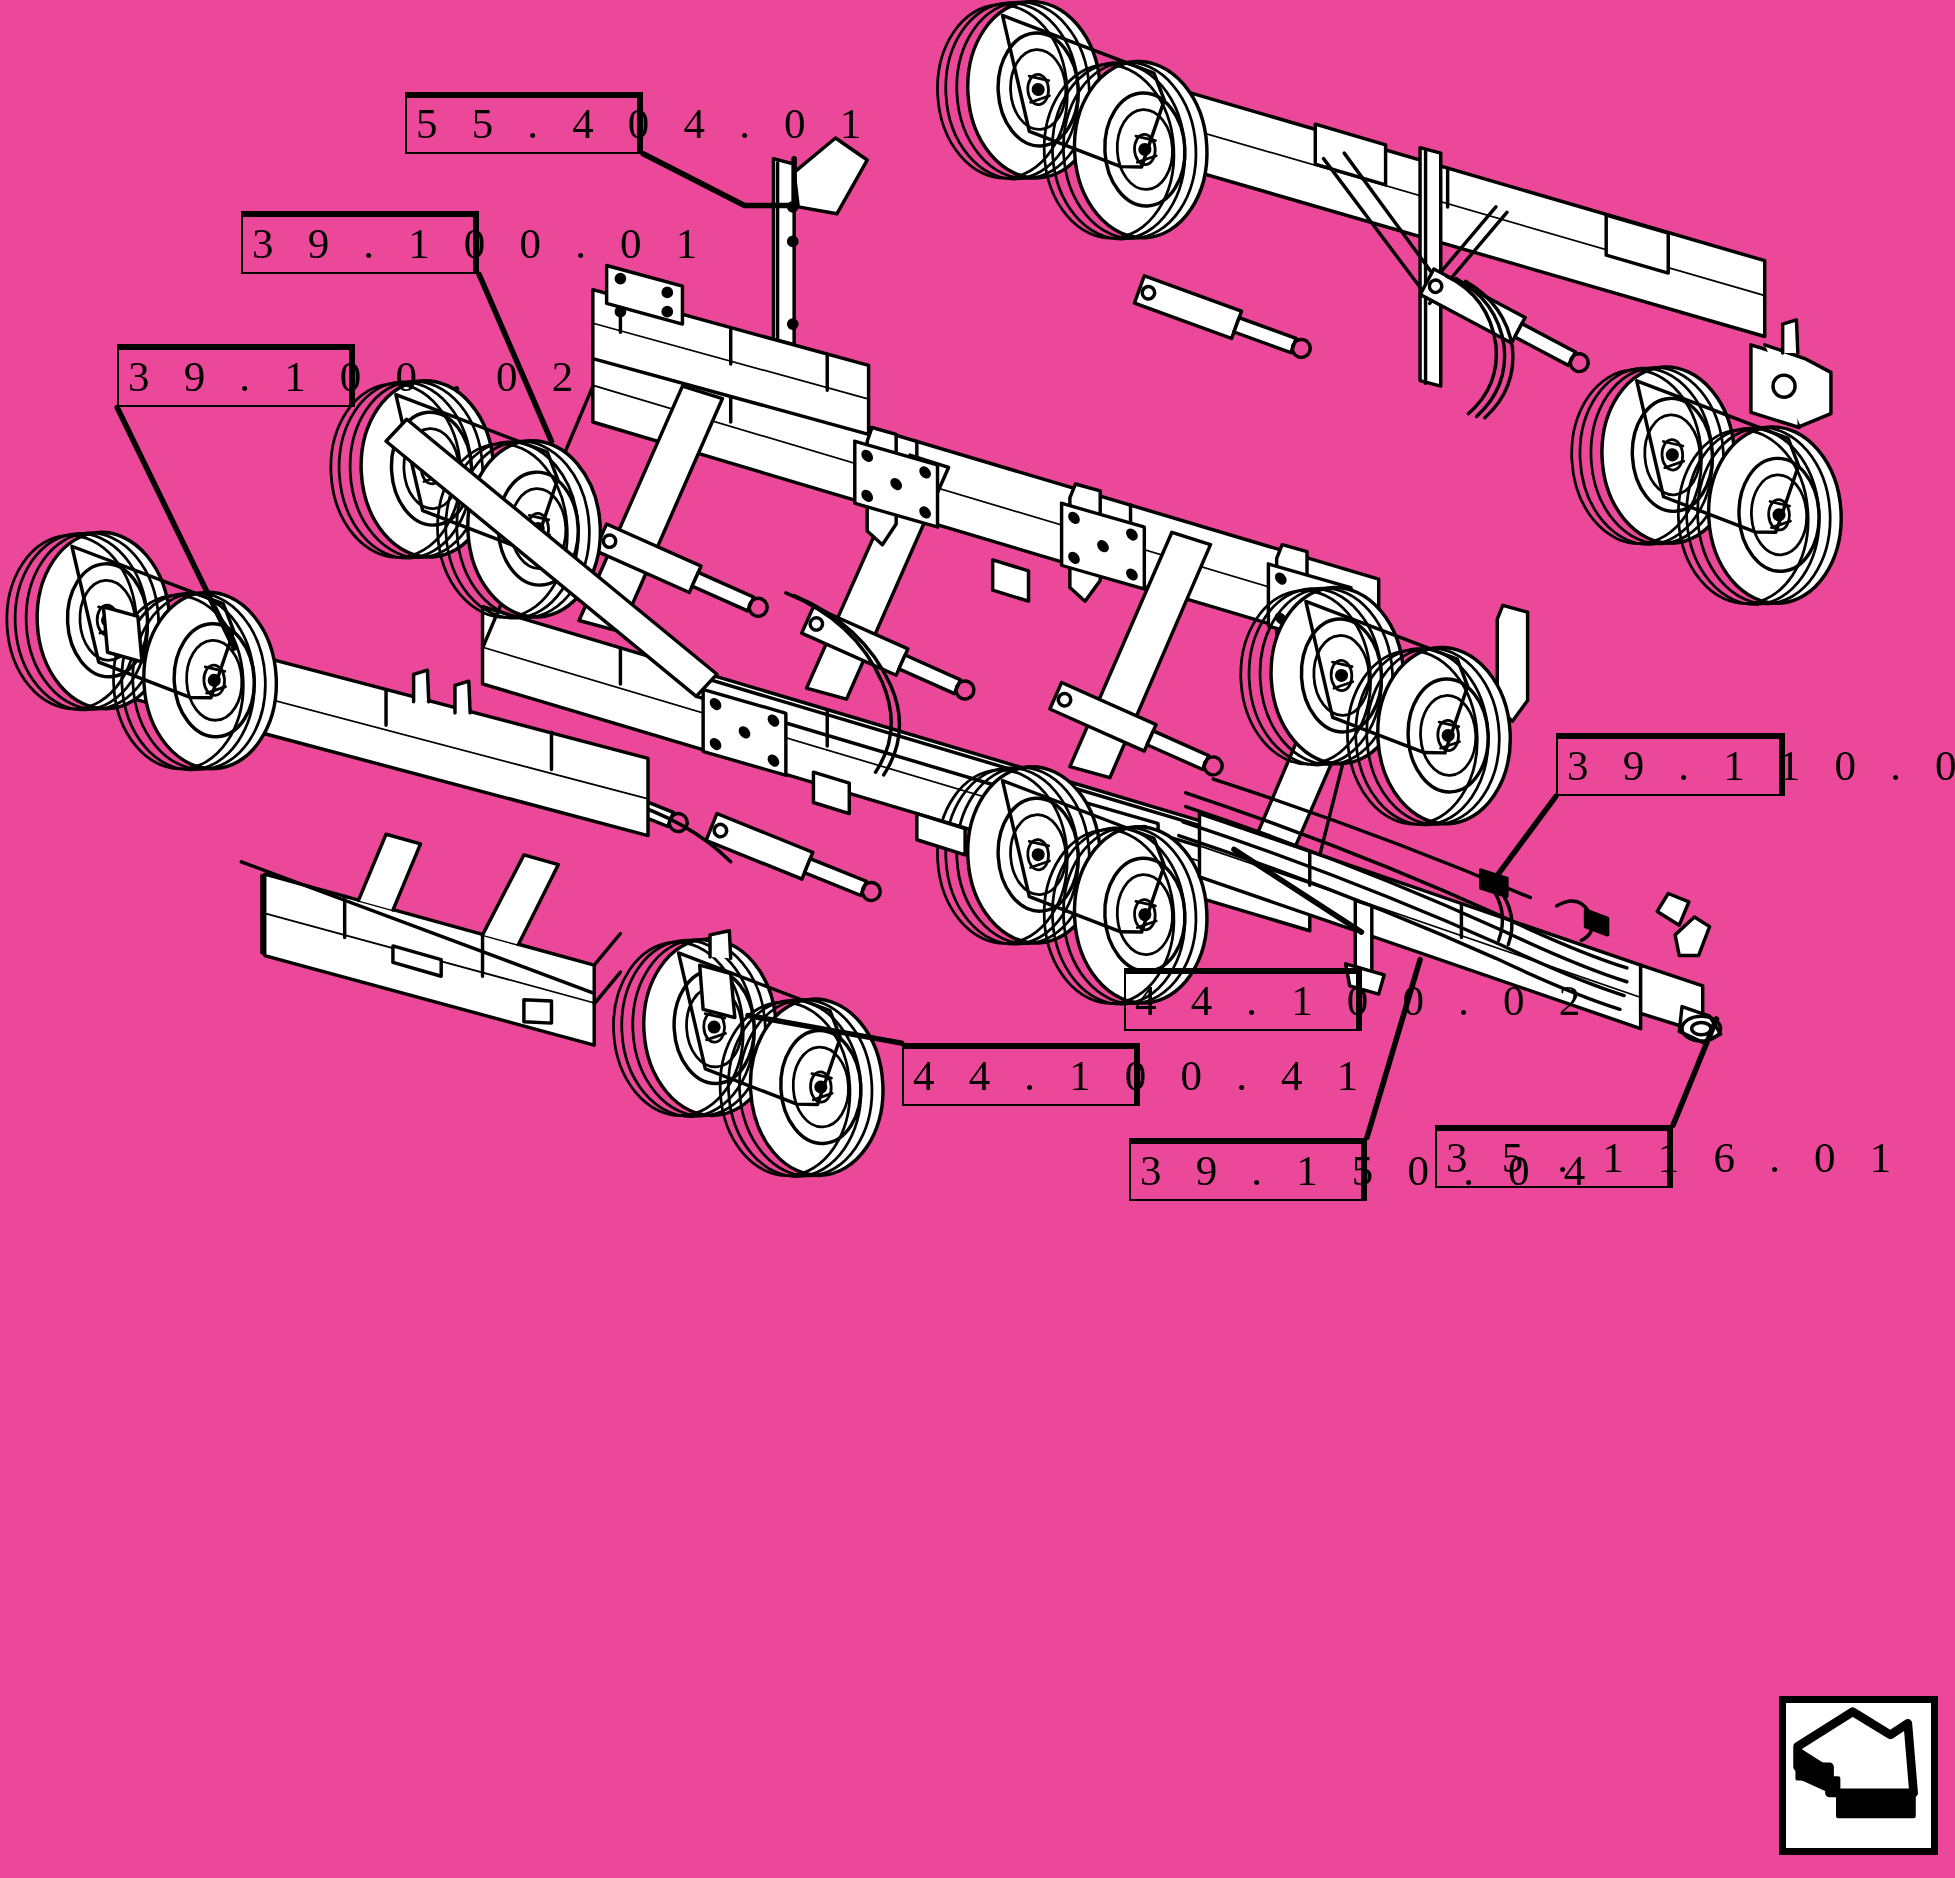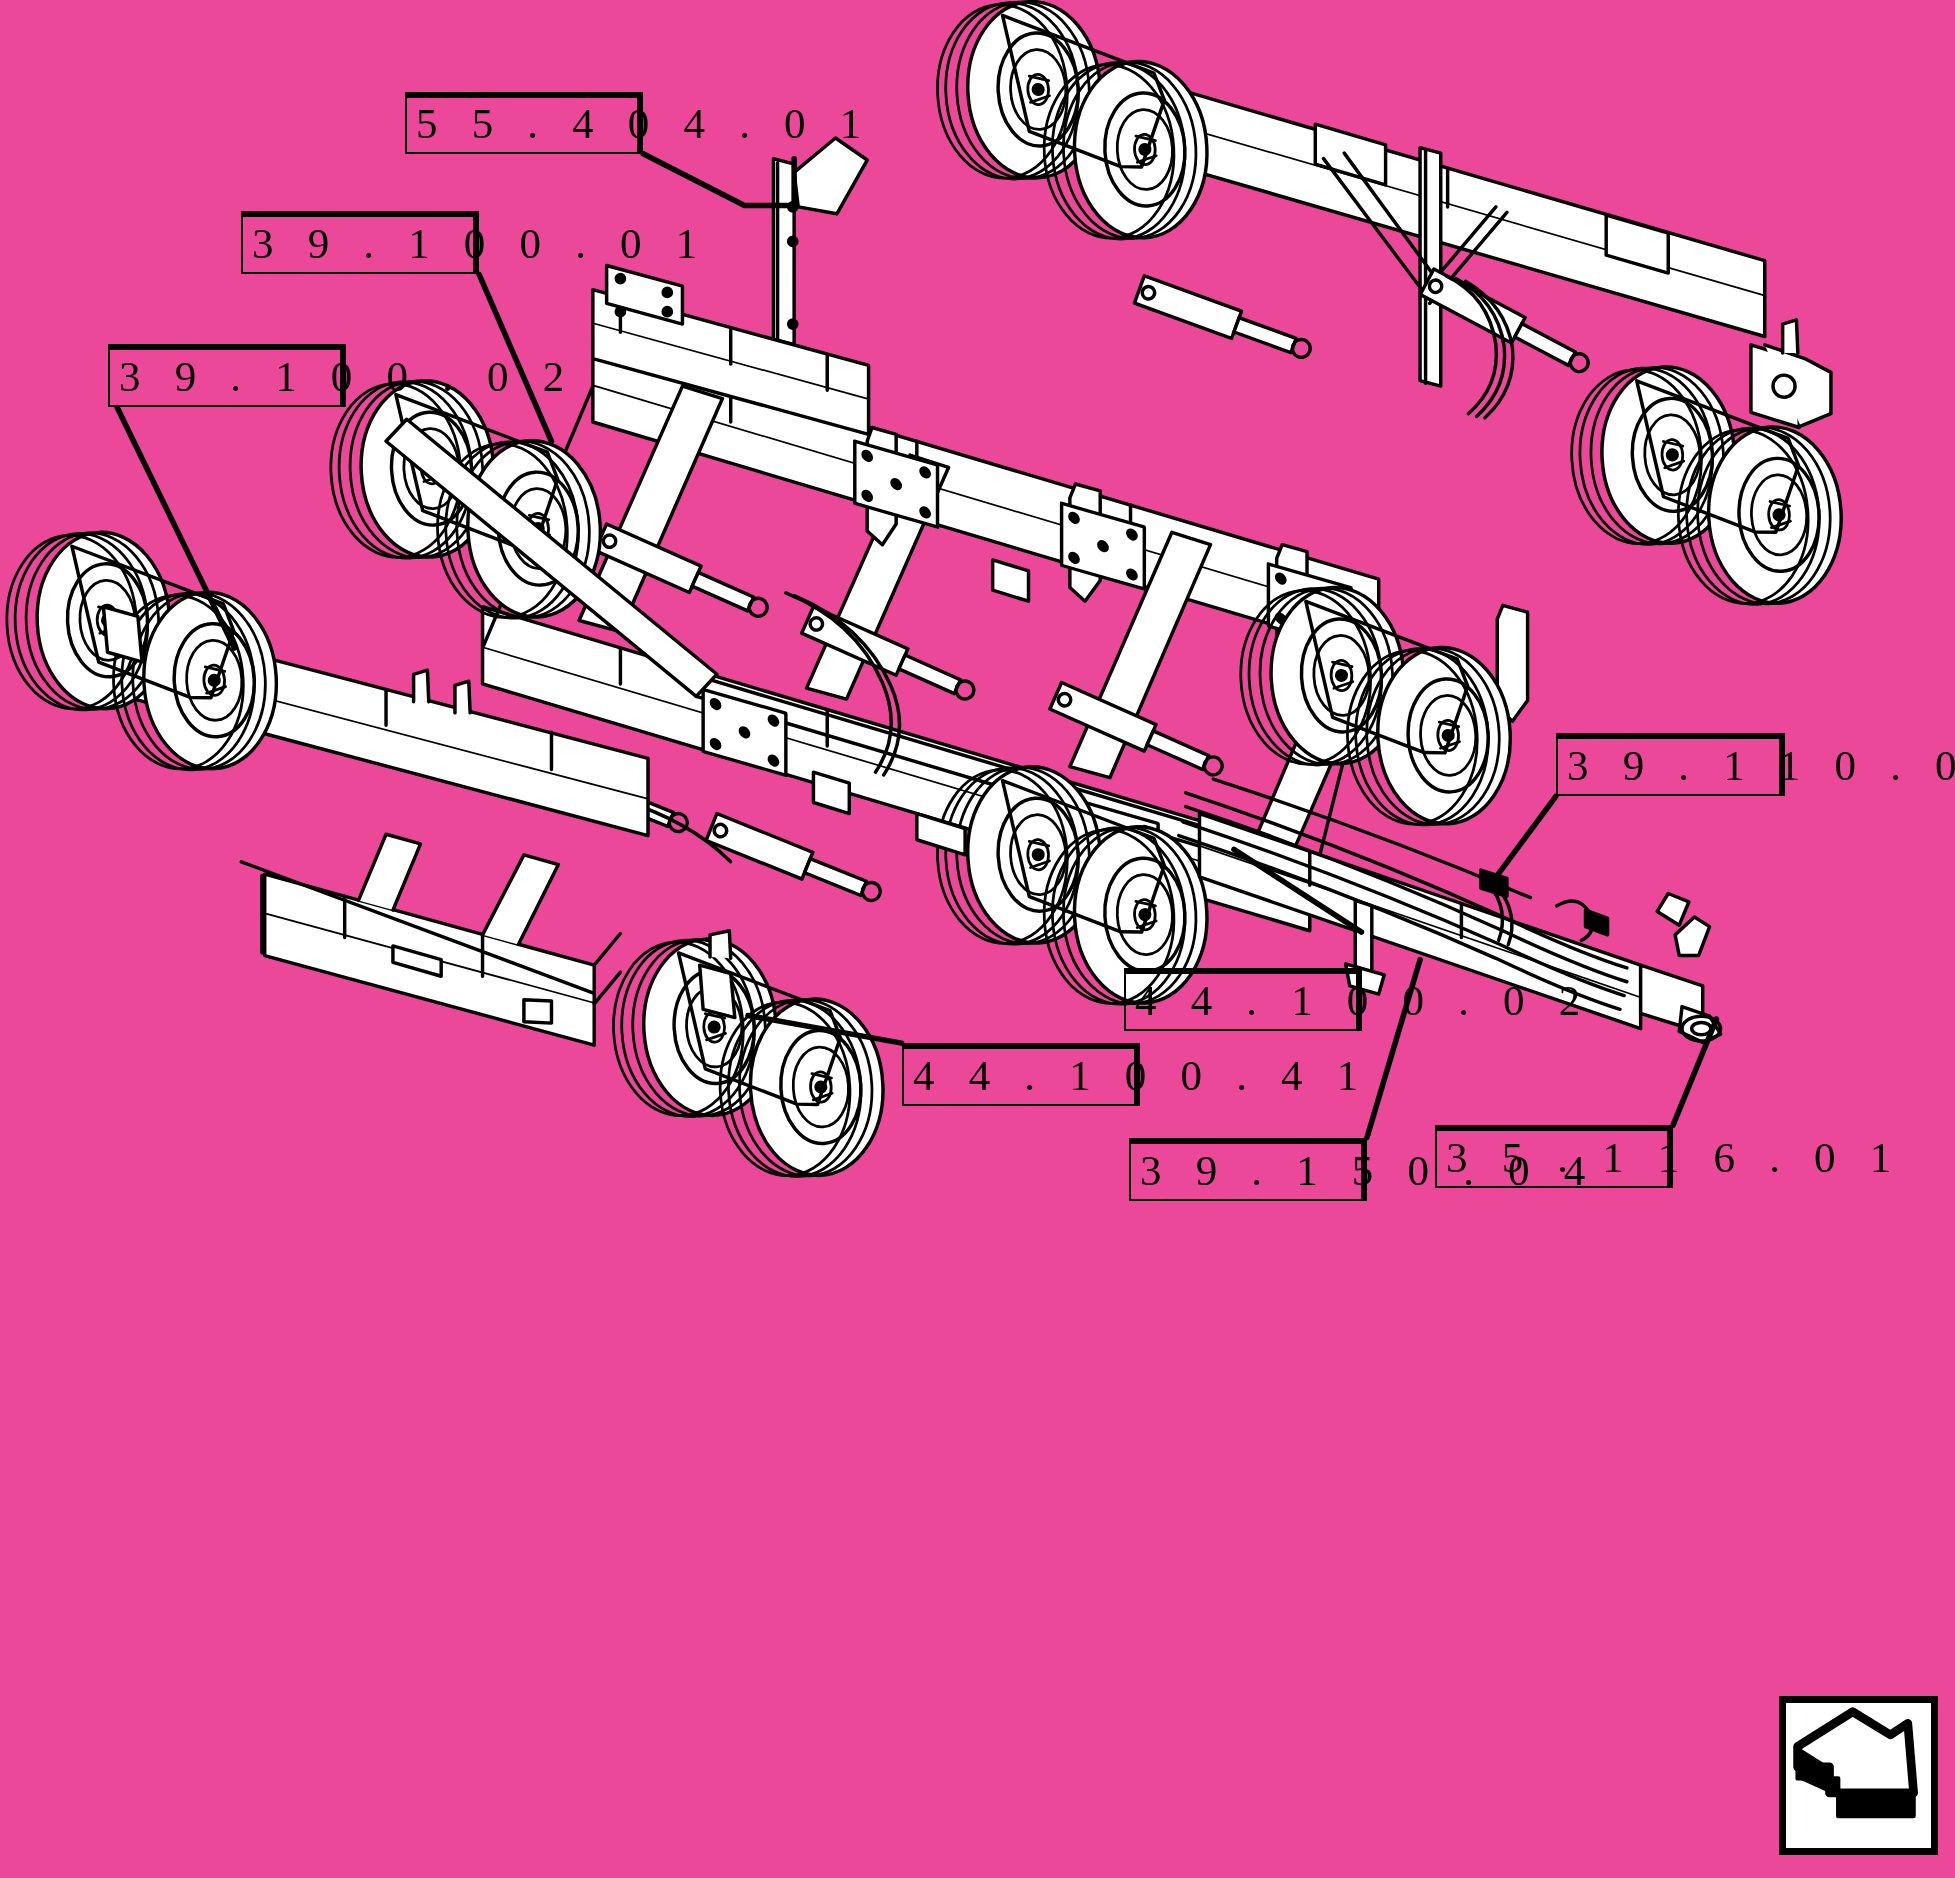--- a/index.html
+++ b/index.html
@@ -296,21 +296,21 @@
 
   <div id="callout-layer">
       <div class="callout" style="left: 405px; top: 92px; width: 238px; height: 62px;">
         <div class="cbox" style="width: 238px; height: 62px;"></div>
         <div class="ctext">5 5 . 4 0 4 . 0 1</div>
       </div>
       <div class="callout" style="left: 241px; top: 211px; width: 238px; height: 63px; padding-left: 32px;">
         <div class="cbox" style="width: 238px; height: 63px;"></div>
         <div class="ctext">3 9 . 1 0 0 . 0 1</div>
       </div>
-      <div class="callout" style="left: 108px; top: 344px; width: 238px; height: 63px;">
+      <div class="callout" style="left: 117px; top: 344px; width: 238px; height: 63px;">
         <div class="cbox" style="width: 238px; height: 63px;"></div>
         <div class="ctext">3 9 . 1 0 0 . 0 2</div>
       </div>
       <div class="callout" style="left: 1556px; top: 733px; width: 229px; height: 63px;">
         <div class="cbox" style="width: 229px; height: 63px;"></div>
         <div class="ctext">3 9 . 1 1 0 . 0</div>
       </div>
       <div class="callout" style="left: 1124px; top: 932px; width: 238px; height: 63px; margin-top: 36px;">
         <div class="cbox" style="width: 238px; height: 63px;"></div>
         <div class="ctext">4 4 . 1 0 0 . 0 2</div>

